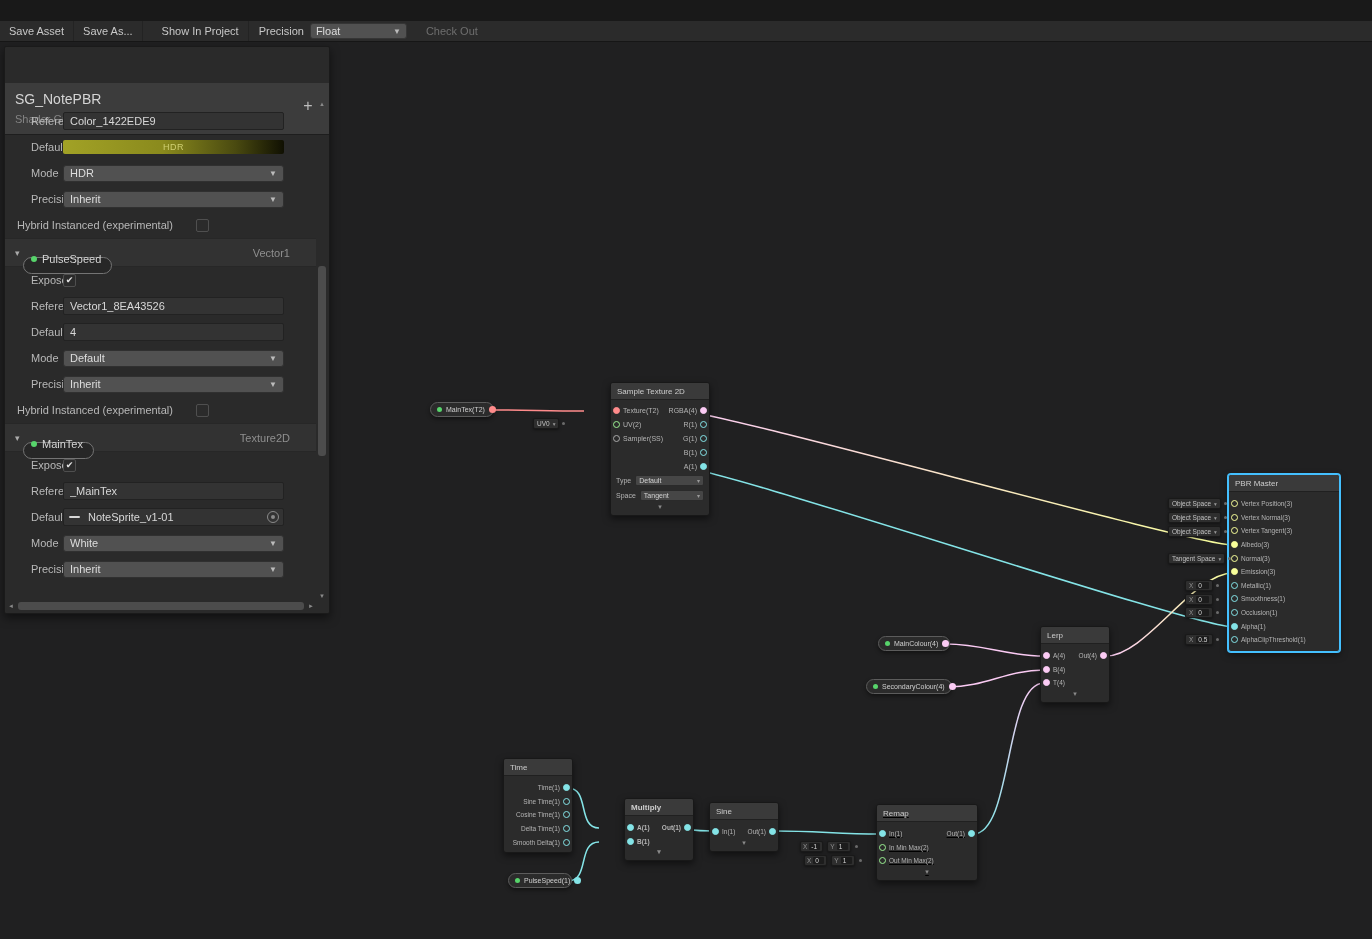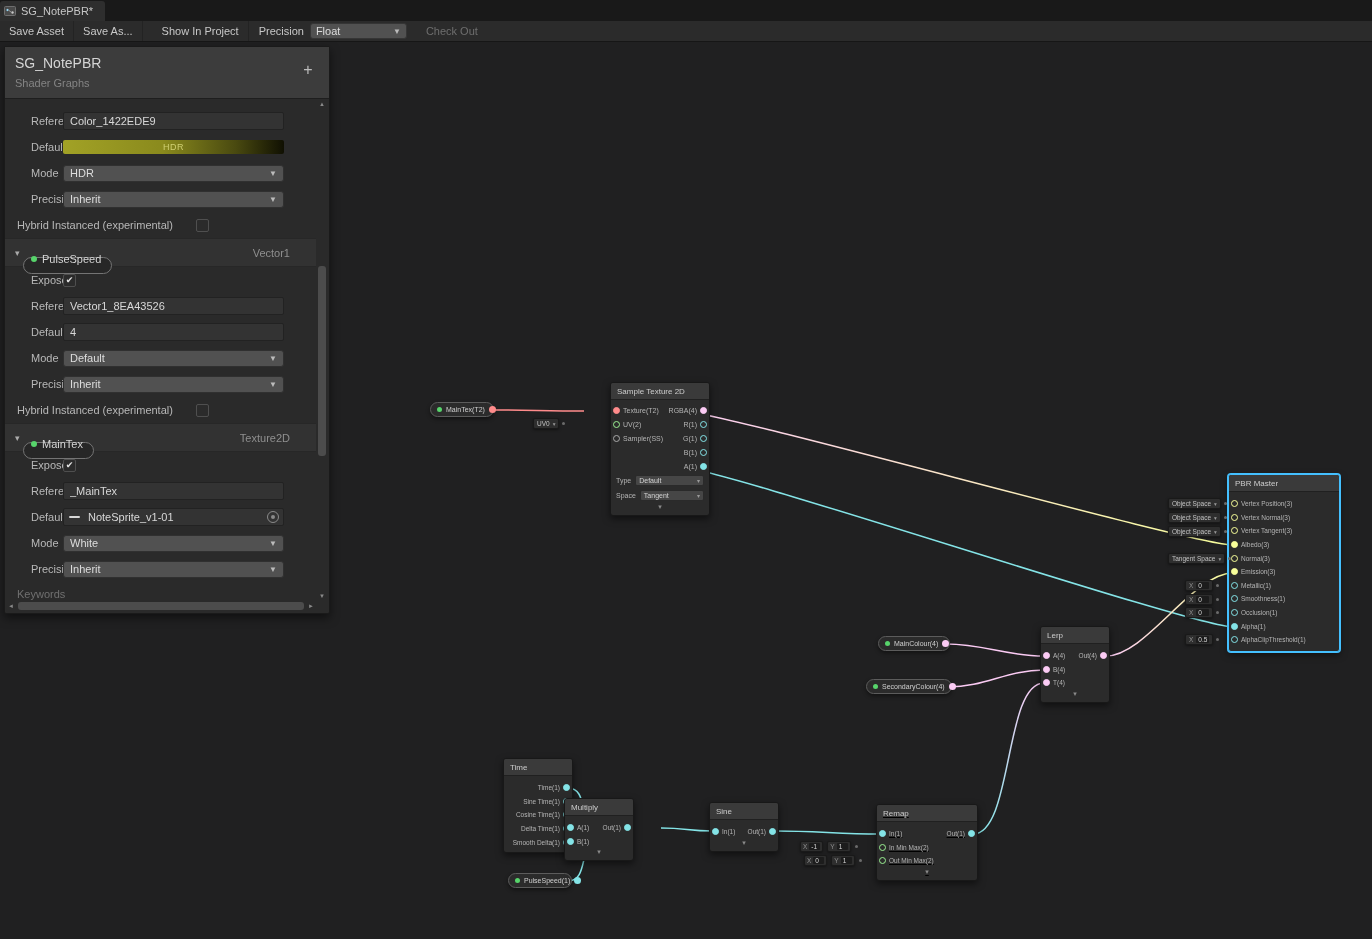--- a/index.html
+++ b/index.html
@@ -63,21 +63,21 @@
   .minibox .val { background:#1C1C1C; border-radius:1px; padding:0 2px; min-width:11px; color:#D6D6D6; }
 
   
   .gpill { position:absolute; height:15px; background:#2B2B2B; border:1px solid #5C5C5C; border-radius:8px; display:flex; align-items:center; gap:4px; padding:0 4px 0 6px; font-size:7px; color:#D0D0D0; box-shadow:0 2px 4px rgba(0,0,0,.45); white-space:nowrap; }
   .gpill .edot { width:5px; height:5px; border-radius:50%; background:var(--green); flex:none; }
   .gpill .odot { width:7px; height:7px; border-radius:50%; margin-left:auto; flex:none; }
   .odot.v1 { background:var(--v1); } .odot.v4 { background:var(--v4); } .odot.tex { background:var(--tex); }
 
   
   .blackboard { position:absolute; left:4px; top:4px; width:326px; height:568px; background:#2A2A2A; border:1px solid #1A1A1A; border-radius:2px; box-shadow:0 4px 10px rgba(0,0,0,.5); }
-  .bb-header { position:relative; height:52px; background:#3C3C3C; border-bottom:1px solid #1E1E1E; }
+  .bb-header { position:relative; height:52px; background:#3C3C3C; border-bottom:1px solid #1E1E1E;margin-top:36px; }
   .bb-title { position:absolute; left:10px; top:8px; font-size:14px; color:#D4D4D4; }
   .bb-subtitle { position:absolute; left:10px; top:30px; font-size:11px; color:#848484; }
   .bb-add { position:absolute; right:12px; top:14px; font-size:16px; color:#BDBDBD; width:18px; text-align:center; cursor:default; }
   .bb-body { position:absolute; top:53px; left:0; right:13px; bottom:13px; overflow:hidden; padding-top:8px; }
   .bb-row { display:flex; align-items:center; height:26px; }
   .bb-row .lab { width:58px; padding-left:26px; font-size:11px; color:#B8B8B8; flex:none; white-space:nowrap; }
   .bb-row .lab.wide { width:191px; padding-left:12px; }
   .bb-ctl { width:221px; flex:none; display:flex; align-items:flex-start; }
   .bb-input { width:100%; height:18px; background:#333333; border:1px solid #222222; border-radius:2px; color:#D8D8D8; font-size:11px; padding:0 6px; font-family:inherit; outline:none; }
   .bb-dd { width:100%; height:17px; background:#515151; border:1px solid #303030; border-radius:3px; display:flex; align-items:center; justify-content:space-between; padding:0 6px; font-size:11px; color:#DDDDDD; }
@@ -102,34 +102,20 @@
   .sb-arrow { position:absolute; color:#8A8A8A; font-size:6px; line-height:8px; text-align:center; width:12px; height:8px; }
   .sb-thumb { position:absolute; background:#4C4C4C; border-radius:3px; }
   .bb-vscroll .sb-thumb { left:2px; width:8px; top:166px; height:190px; }
   .bb-hscroll .sb-thumb { top:2px; height:8px; left:12px; right:12px; }
 </style>
 </head>
 <body>
 
 <div class="screen">
 
-  <div class="tabbar">
-    <div class="tab">
-      <span class="tab-icon">
-        <svg width="12" height="12" viewBox="0 0 12 12">
-            <rect x="0.5" y="1.5" width="11" height="9" rx="1" fill="#4A4A4A" stroke="#6E6E6E" stroke-width="1"></rect>
-            <circle cx="3.5" cy="5" r="1.2" fill="#9ADchar"></circle>
-            <circle cx="3.5" cy="5" r="1.2" fill="#9AD6F0"></circle>
-            <circle cx="8.5" cy="7.5" r="1.2" fill="#C8C8C8"></circle>
-            <path d="M4.5 5 L7.5 7.5" stroke="#9A9A9A" stroke-width="1"></path>
-          </svg>
-      </span>
-      <span class="tab-label">SG_NotePBR*</span>
-    </div>
-  </div>
 
   <div class="toolbar">
     <div class="tb-btn">Save Asset</div>
     <div class="tb-btn">Save As...</div>
     <div class="tb-gap"></div>
     <div class="tb-btn">Show In Project</div>
     <div class="tb-label">Precision</div>
     <div class="tb-dd">
       <span>Float</span>
       <span class="caret">▼</span>
@@ -400,21 +386,21 @@
             <span class="dot v1"></span>
             <span>Delta Time(1)</span>
           </div>
         <div class="prow out sm">
             <span class="dot v1"></span>
             <span>Smooth Delta(1)</span>
           </div>
       </div>
     </div>
 
-    <div class="node" style="left:564px; top:756px; width:70px;">
+    <div class="node" style="left:624px; top:756px; width:70px;font-weight:bold;">
       <div class="ntitle">Multiply</div>
       <div class="nbody" style="padding:5px 0 2px;">
         <div class="pcols">
           <div class="pcol">
             <div class="prow in sm">
                 <span class="dot v1 fill"></span>
                 <span>A(1)</span>
               </div>
             <div class="prow in sm">
                 <span class="dot v1 fill"></span>
@@ -639,21 +625,20 @@
         <div class="bb-row">
           <span class="lab">Precision</span>
           <span class="bb-ctl">
               <span class="bb-dd">
                 <span>Inherit</span>
                 <span class="caret">▼</span>
               </span>
             </span>
         </div>
 
-        <div class="bb-keywords">Keywords</div>
       </div>
 
       <div class="bb-vscroll">
         <span class="sb-arrow" style="top:0;">▲</span>
         <span class="sb-thumb"></span>
         <span class="sb-arrow" style="bottom:0;">▼</span>
       </div>
       <div class="bb-hscroll">
         <span class="sb-arrow" style="left:0; top:2px; width:10px;">◄</span>
         <span class="sb-thumb"></span>

